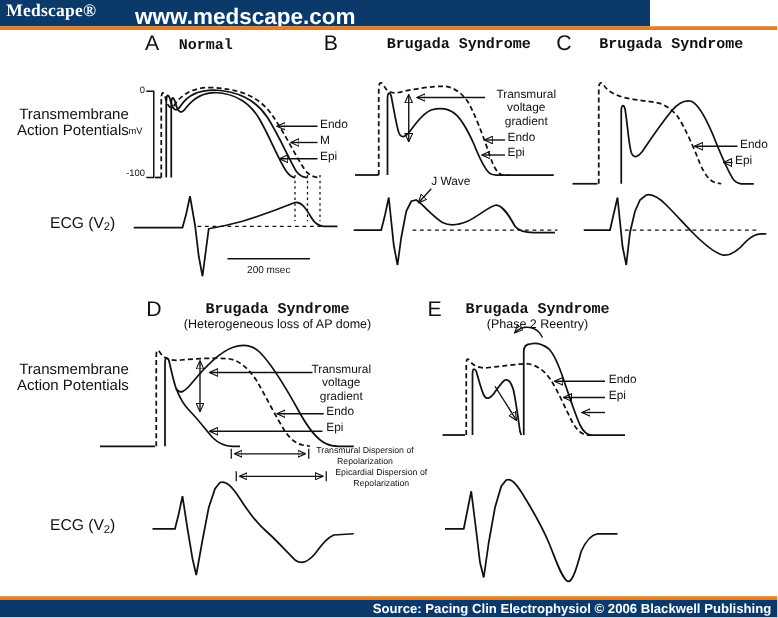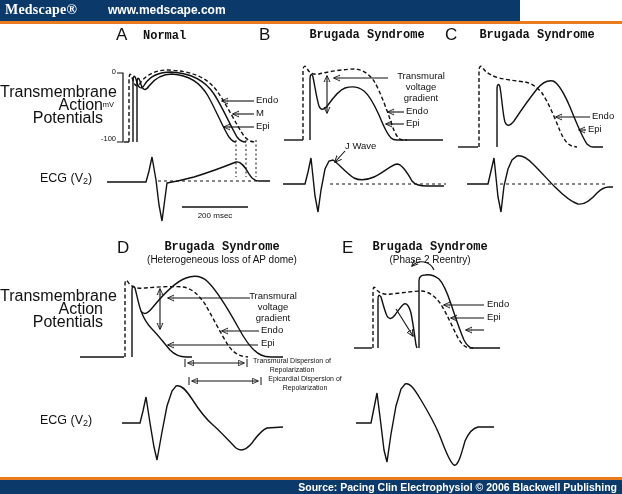--- a/index.html
+++ b/index.html
@@ -3,37 +3,37 @@
 <meta charset="utf-8">
 <style>
   * { margin:0; padding:0; box-sizing:border-box; }
   html,body { width:622px; height:494px; }
   body { font-family:"Liberation Sans", sans-serif; background:#fff; }
   .page { position:relative; width:622px; height:494px; background:var(--bg,#fff); overflow:hidden; }
 
   .topbar { position:absolute; left:0; top:0; width:520px; height:21px; background:var(--navy,#0b3a6a); }
   .brand  { position:absolute; left:5px; top:2px; color:#fff; font-family:"Liberation Serif", serif;
             font-weight:bold; font-size:14px; letter-spacing:.2px; }
-  .url    { position:absolute; left:108px; top:3px; color:#fff; font-weight:bold; font-size:12px; }
+  .url    { position:absolute; left:108px; top:3px; color:#fff; font-weight:bold; font-size:18px; }
   .rule-top { position:absolute; left:0; top:21px; width:622px; height:3px; background:var(--orange,#e87c1e); }
 
   .rule-bot { position:absolute; left:0; top:477px; width:622px; height:3px; background:var(--orange,#e87c1e); }
   .botbar   { position:absolute; left:0; top:480px; width:622px; height:14px; background:var(--navy,#0b3a6a); }
   .src      { position:absolute; right:5px; top:1px; color:#fff; font-weight:bold; font-size:10.5px; }
 
   svg.fig { position:absolute; left:0; top:0; }
   svg.fig path, svg.fig line { stroke:var(--ink,#111); fill:none; }
 
   .lbl { position:absolute; color:var(--ink,#111); white-space:nowrap; line-height:1.15; }
   .wrap { white-space:normal; }
   .letter { font-size:17px; }
   .tblock { text-align:center; }
   .ptitle { font-weight:bold; font-size:12px; line-height:14px;font-family:Liberation Mono, monospace; }
   .psub   { font-size:10px; line-height:12px; }
-  .aplabel { font-size:16px; line-height:13px; text-align:right; }
+  .aplabel { font-size:12px; line-height:13px; text-align:right; }
   .ecglabel { font-size:12.5px; }
   .sub { font-size:9px; vertical-align:-2px; }
   .small { font-size:9.5px; }
   .axis { font-size:7.5px; text-align:right; }
   .grad { font-size:9.5px; line-height:11px; text-align:center; }
   .disp { font-size:7px; line-height:8.5px; text-align:center; }
   .sbar { font-size:8px; text-align:center; }
 </style>
 </head>
 <body>

